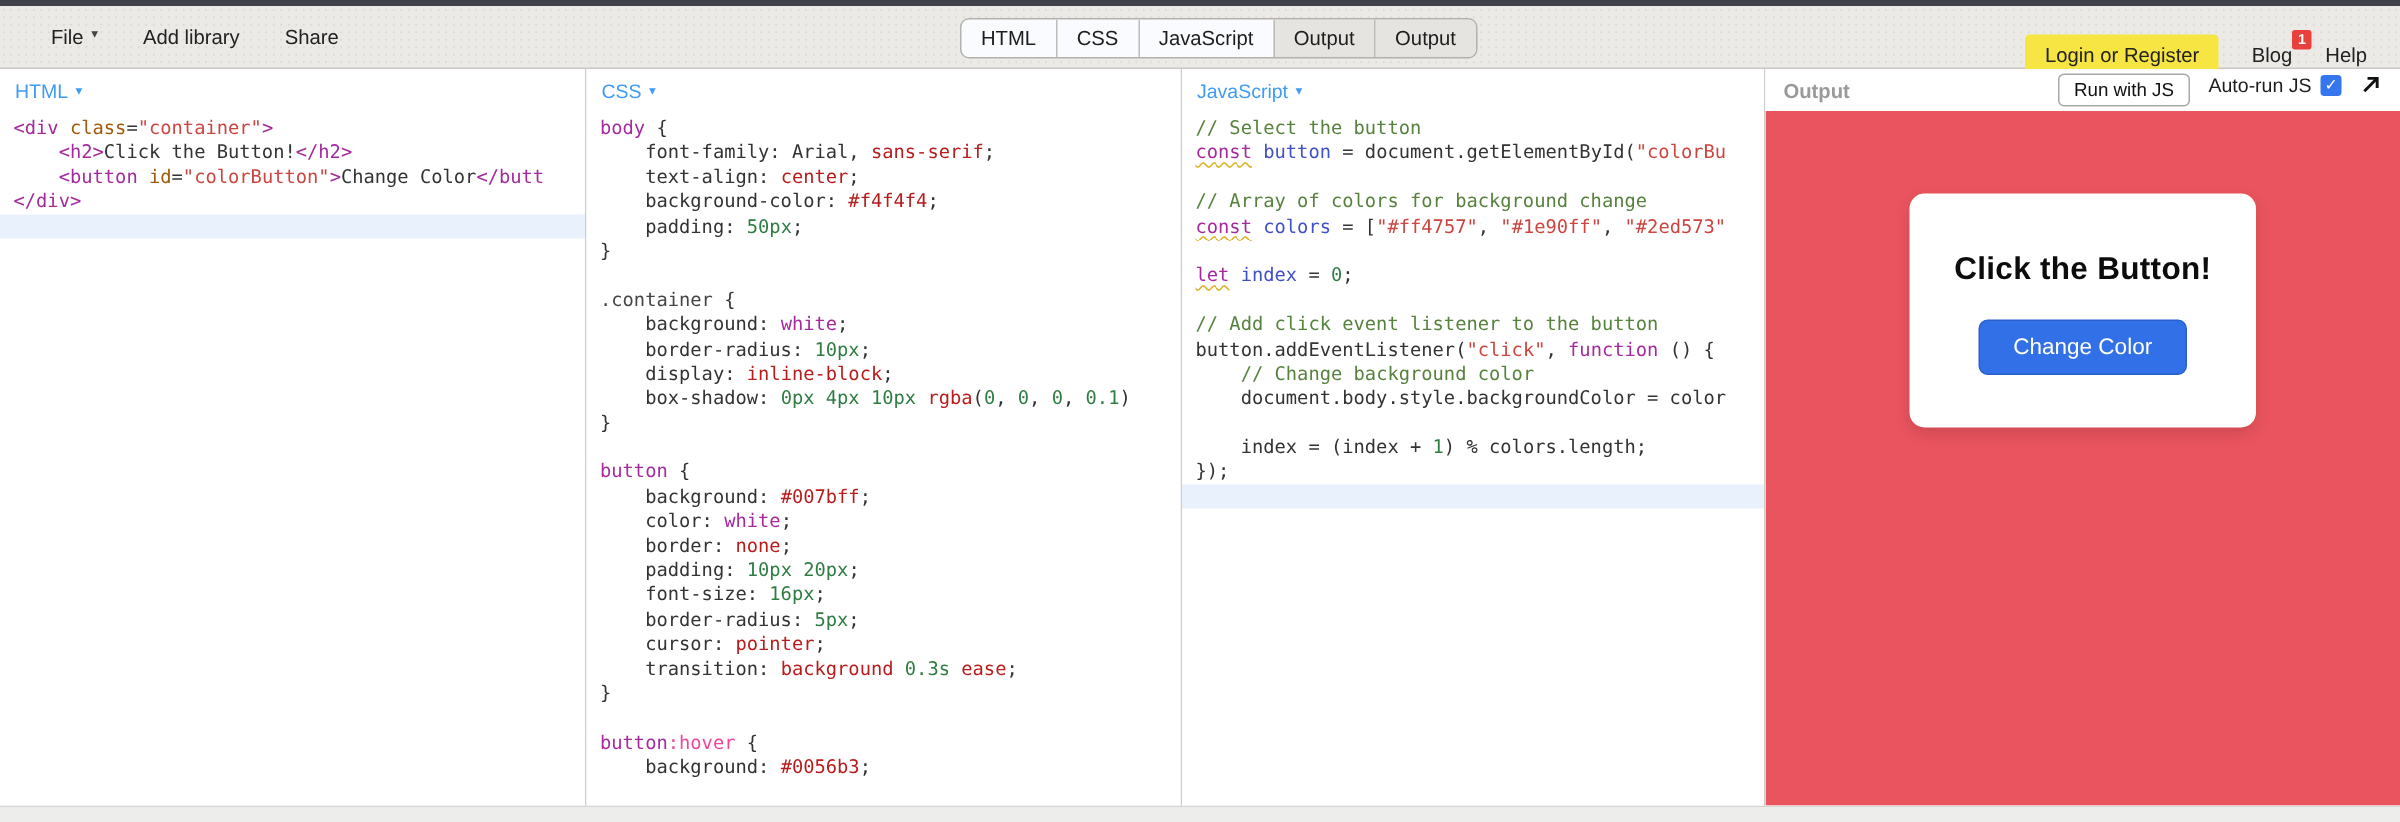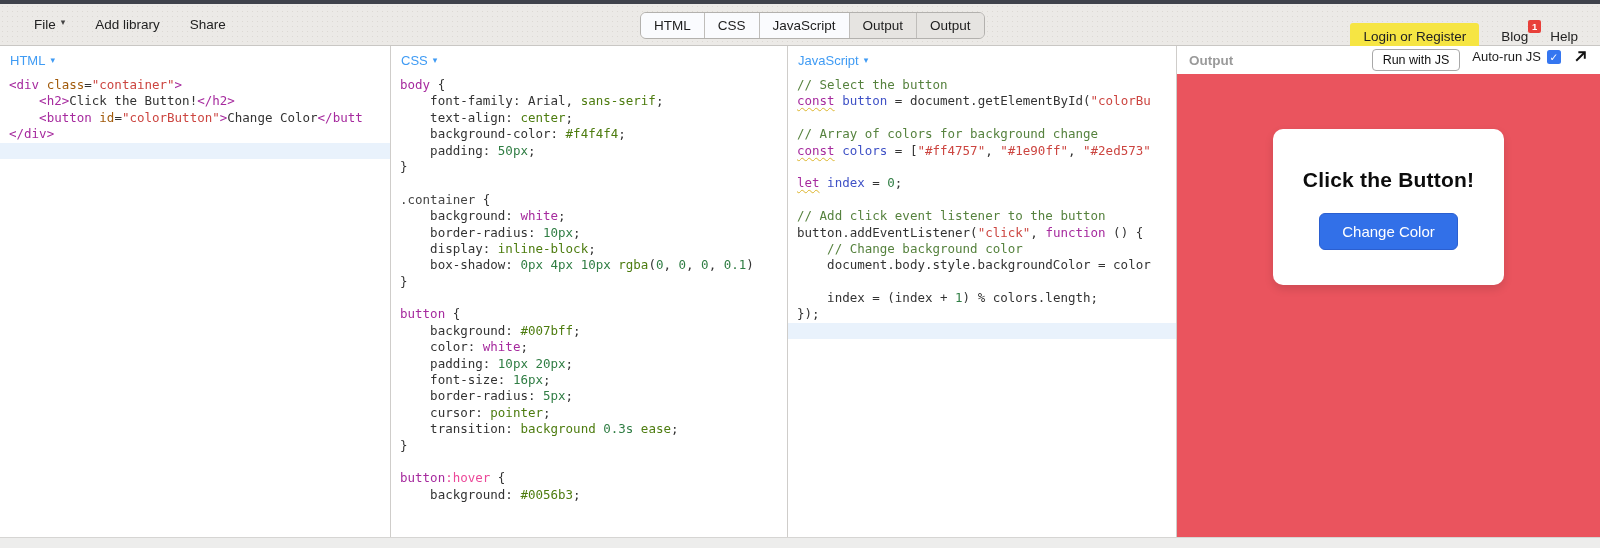--- a/index.html
+++ b/index.html
@@ -43,21 +43,21 @@
   .code-line.hl { background:#e9f2fc; margin-left:-9px; padding-left:9px; }
   .tk-tag    { color:#a62a9e; }
   .tk-sel    { color:#a62a9e; }
   .tk-kw     { color:#a62a9e; }
   .tk-lint   { color:#a62a9e; text-decoration:underline wavy #dcb42c 1px; text-underline-offset:2px; }
   .tk-attr   { color:#a15a0a; }
   .tk-str    { color:#cc4540; }
   .tk-com    { color:#56823e; }
   .tk-num    { color:#2f7d43; }
   .tk-pseudo { color:#ec4899; }
-  .tk-val    { color:#4d7c0f; }
+  .tk-val    { color:#b91c1c; }
   .tk-def    { color:#3f51c6; }
   .tk-cls    { color:#454545; }
   .tk-plain  { color:#333; }
 
   
   .out-head { height:28px; display:flex; align-items:center; padding:0 12px; background:#fff; }
   .out-title { color:#9a9a9a; font-weight:bold; font-size:13.5px; }
   .out-controls { margin-left:auto; display:flex; align-items:flex-start; gap:12px; }
   .run-btn { font-size:12.5px; color:#111; background:#fff; border:1px solid #a8a8a8;
     border-radius:4px; padding:3px 10px; cursor:pointer; }
@@ -152,20 +152,21 @@
         <div class="code-line"><span class="tk-cls">.container</span><span class="tk-plain"> {</span></div>
         <div class="code-line"><span class="tk-plain">    background: </span><span class="tk-kw">white</span><span class="tk-plain">;</span></div>
         <div class="code-line"><span class="tk-plain">    border-radius: </span><span class="tk-num">10px</span><span class="tk-plain">;</span></div>
         <div class="code-line"><span class="tk-plain">    display: </span><span class="tk-val">inline-block</span><span class="tk-plain">;</span></div>
         <div class="code-line"><span class="tk-plain">    box-shadow: </span><span class="tk-num">0px</span><span class="tk-plain"> </span><span class="tk-num">4px</span><span class="tk-plain"> </span><span class="tk-num">10px</span><span class="tk-plain"> </span><span class="tk-val">rgba</span><span class="tk-plain">(</span><span class="tk-num">0</span><span class="tk-plain">, </span><span class="tk-num">0</span><span class="tk-plain">, </span><span class="tk-num">0</span><span class="tk-plain">, </span><span class="tk-num">0.1</span><span class="tk-plain">)</span></div>
         <div class="code-line"><span class="tk-plain">}</span></div>
         <div class="code-line"></div>
         <div class="code-line"><span class="tk-sel">button</span><span class="tk-plain"> {</span></div>
         <div class="code-line"><span class="tk-plain">    background: </span><span class="tk-val">#007bff</span><span class="tk-plain">;</span></div>
         <div class="code-line"><span class="tk-plain">    color: </span><span class="tk-kw">white</span><span class="tk-plain">;</span></div>
+        <div class="code-line"><span class="tk-plain">    border: </span><span class="tk-val">none</span><span class="tk-plain">;</span></div>
         <div class="code-line"><span class="tk-plain">    padding: </span><span class="tk-num">10px</span><span class="tk-plain"> </span><span class="tk-num">20px</span><span class="tk-plain">;</span></div>
         <div class="code-line"><span class="tk-plain">    font-size: </span><span class="tk-num">16px</span><span class="tk-plain">;</span></div>
         <div class="code-line"><span class="tk-plain">    border-radius: </span><span class="tk-num">5px</span><span class="tk-plain">;</span></div>
         <div class="code-line"><span class="tk-plain">    cursor: </span><span class="tk-val">pointer</span><span class="tk-plain">;</span></div>
         <div class="code-line"><span class="tk-plain">    transition: </span><span class="tk-val">background</span><span class="tk-plain"> </span><span class="tk-num">0.3s</span><span class="tk-plain"> </span><span class="tk-val">ease</span><span class="tk-plain">;</span></div>
         <div class="code-line"><span class="tk-plain">}</span></div>
         <div class="code-line"></div>
         <div class="code-line"><span class="tk-sel">button</span><span class="tk-pseudo">:hover</span><span class="tk-plain"> {</span></div>
         <div class="code-line"><span class="tk-plain">    background: </span><span class="tk-val">#0056b3</span><span class="tk-plain">;</span></div>
       </div>

